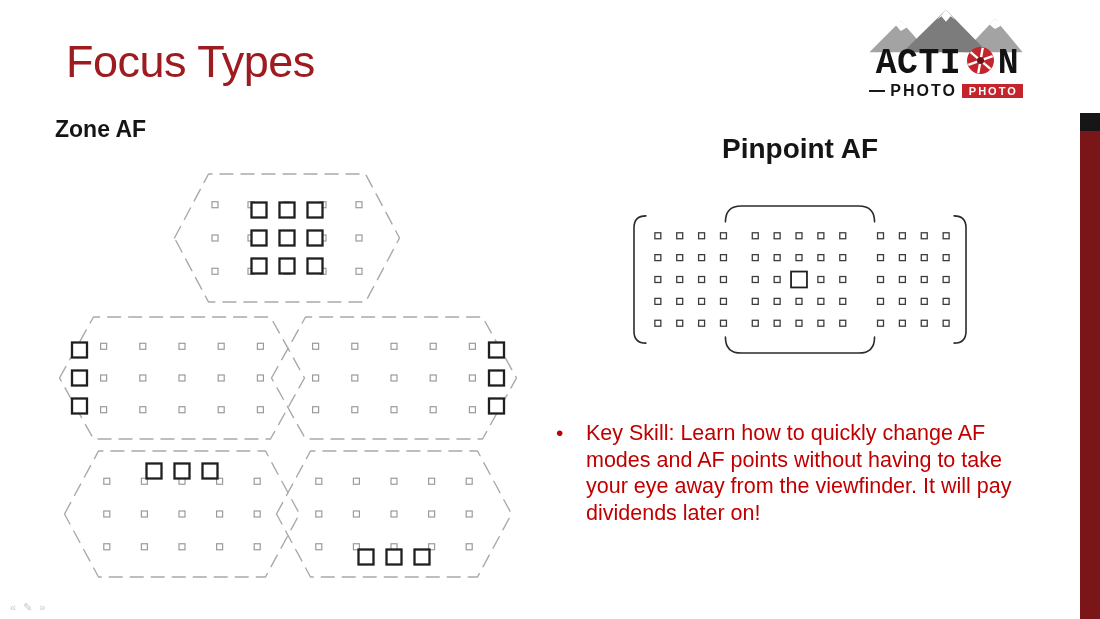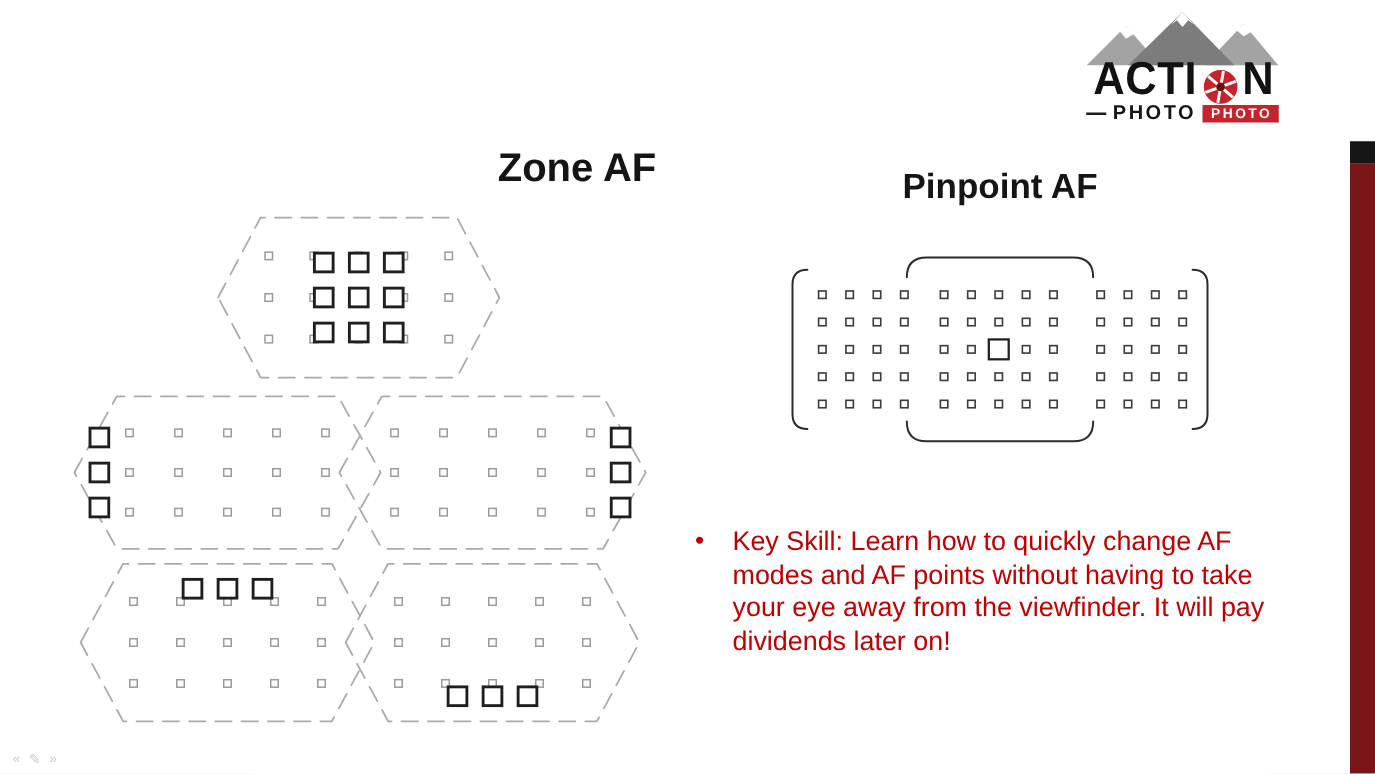--- a/index.html
+++ b/index.html
@@ -4,36 +4,36 @@
 <style>
   html,body{margin:0;padding:0;background:#e9e9e9;font-family:"Liberation Sans",sans-serif;}
   .slide{position:relative;width:1100px;height:619px;background:#ffffff;overflow:hidden;margin:0 auto;}
 
   .title{position:absolute;left:66px;top:36px;margin:0;font-size:45px;font-weight:500;
          letter-spacing:-0.5px;color:var(--title_red,#9E1B20);}
 
   
   .logo{position:absolute;left:856px;top:6px;width:180px;text-align:center;}
   .mountains{display:block;width:170px;height:48px;margin:0 auto -12px auto;}
-  .brand-row{display:flex;align-items:flex-end;justify-content:center;gap:1px;}
+  .brand-row{display:flex;align-items:flex-start;justify-content:center;gap:1px;font-family:Liberation Mono, monospace;}
   .brand{font-size:37px;font-weight:800;color:#121212;letter-spacing:0.5px;transform:scaleX(.94);}
   .aperture{width:29px;height:29px;margin:4px 1px 0 1px;}
   .sub-row{display:flex;align-items:center;justify-content:center;gap:5px;margin-top:-2px;}
   .rule{display:inline-block;width:16px;height:2px;background:#1a1a1a;}
   .photo{font-size:16px;font-weight:700;letter-spacing:2px;color:#141414;}
   .tours{font-size:11px;font-weight:700;letter-spacing:2px;color:#ffffff;
          background:var(--logo_red,#C4242B);padding:1px 5px 1px 7px;}
 
   
   .bar-black{position:absolute;left:1080px;top:113px;width:20px;height:18px;background:var(--bar_black,#161616);}
   .bar-red{position:absolute;left:1080px;top:131px;width:20px;height:488px;background:var(--bar_red,#7A1518);}
 
   
-  .zone-heading{position:absolute;left:55px;top:116px;width:470px;margin:0;text-align:right;
-                font-size:32px;font-weight:700;color:#151515;}
+  .zone-heading{position:absolute;left:55px;top:116px;width:470px;margin:0;text-align:left;
+                font-size:23px;font-weight:700;color:#151515;}
   .pin-heading{position:absolute;left:615px;top:133px;width:370px;margin:0;text-align:center;
                font-size:28px;font-weight:700;color:#151515;}
 
   .zone-svg{position:absolute;left:52px;top:166px;width:470px;height:420px;}
   .pin-svg{position:absolute;left:622px;top:196px;width:356px;height:167px;}
 
   
   .bullet{position:absolute;left:556px;top:420px;width:490px;display:flex;}
   .marker{width:30px;flex:0 0 30px;font-size:21px;color:var(--bullet_red,#C00000);line-height:1.24;}
   .bullet-text{margin:0;font-size:21.5px;line-height:1.24;color:var(--bullet_red,#C00000);}
@@ -42,20 +42,21 @@
   
   .controls{position:absolute;left:10px;bottom:5px;display:flex;gap:7px;
             font-size:11px;color:#c9c9c9;user-select:none;}
   .controls span{cursor:pointer;}
 </style>
 </head>
 <body>
 
 <div class="slide">
 
+  <h1 class="title">Focus Types</h1>
 
   <div class="logo">
     <svg class="mountains" viewBox="0 0 170 52">
       <polygon points="2,50 36,16 66,50" fill="#a3a3a3"></polygon>
       <polygon points="30,20 36,16 43,23 36,27" fill="#ffffff"></polygon>
       <polygon points="104,50 138,14 168,50" fill="#a3a3a3"></polygon>
       <polygon points="132,20 138,14 145,21 138,25" fill="#ffffff"></polygon>
       <polygon points="38,50 85,4 130,50" fill="#7c7c7c"></polygon>
       <polygon points="75,15 85,4 95,15 90,11 85,17 80,11" fill="#ffffff"></polygon>
     </svg>

